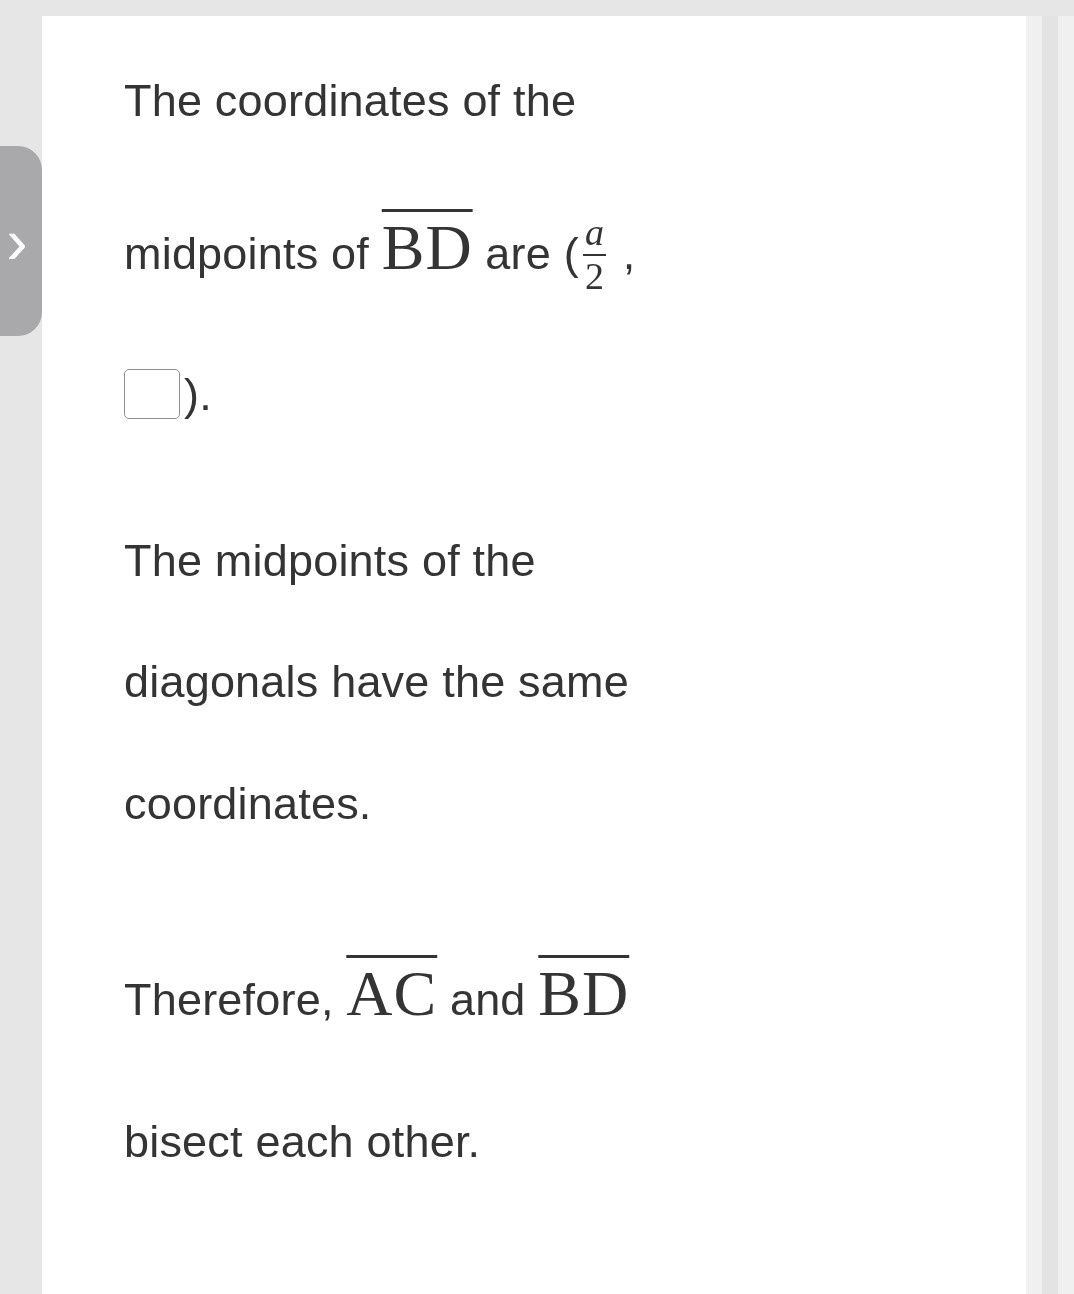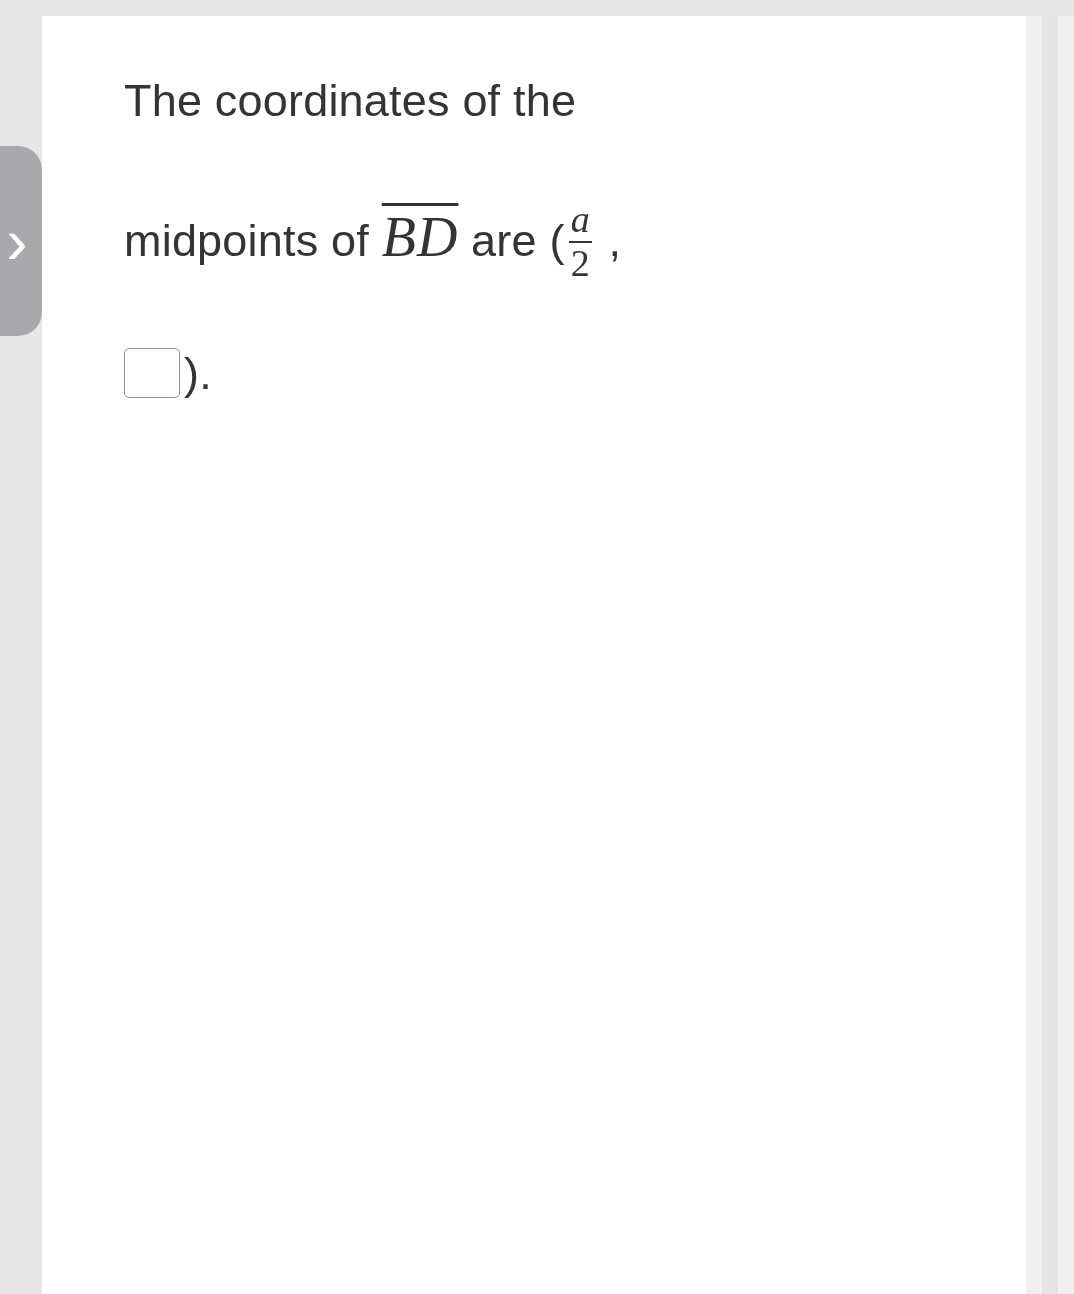--- a/index.html
+++ b/index.html
@@ -64,22 +64,21 @@
       transform: translateX(-4px);
     }
     .content {
       color: #343434;
       font-size: 45px;
       line-height: 2.7;
       letter-spacing: 0.2px;
     }
     .m-it {
       font-family: "Times New Roman", Times, serif;
-      font-style: italic;
-      font-size: 56px;
+      font-size: 64px;
       letter-spacing: 1px;
     }
     .overline {
       text-decoration: overline;
       text-decoration-thickness: 3px;
     }
     .frac {
       display: inline-flex;
       flex-direction: column;
       align-items: center;
@@ -143,23 +142,32 @@
         <span>midpoints of </span><span class="m-it overline">BD</span><span> are (</span><span class="frac">
             <span class="num">a</span>
             <span class="bar"></span>
             <span class="den">2</span>
           </span><span> ,</span><br>
         <input type="text" class="input-box" style=""><span>).</span>
       </span>
 
       <div class="spacer"></div>
 
+      <span class="para para2">
+        <span>The midpoints of the</span><br>
+        <span>diagonals have the same</span><br>
+        <span>coordinates.</span>
+      </span>
 
       <div class="spacer"></div>
 
+      <span class="para para3">
+        <span>Therefore, </span><span class="m-it overline">AC</span><span> and </span><span class="m-it overline">BD</span><br>
+        <span>bisect each other.</span>
+      </span>
 
     </div>
   </div>
 
   <div class="nav-tab">
     <span>›</span>
   </div>
 
 </div>
 

